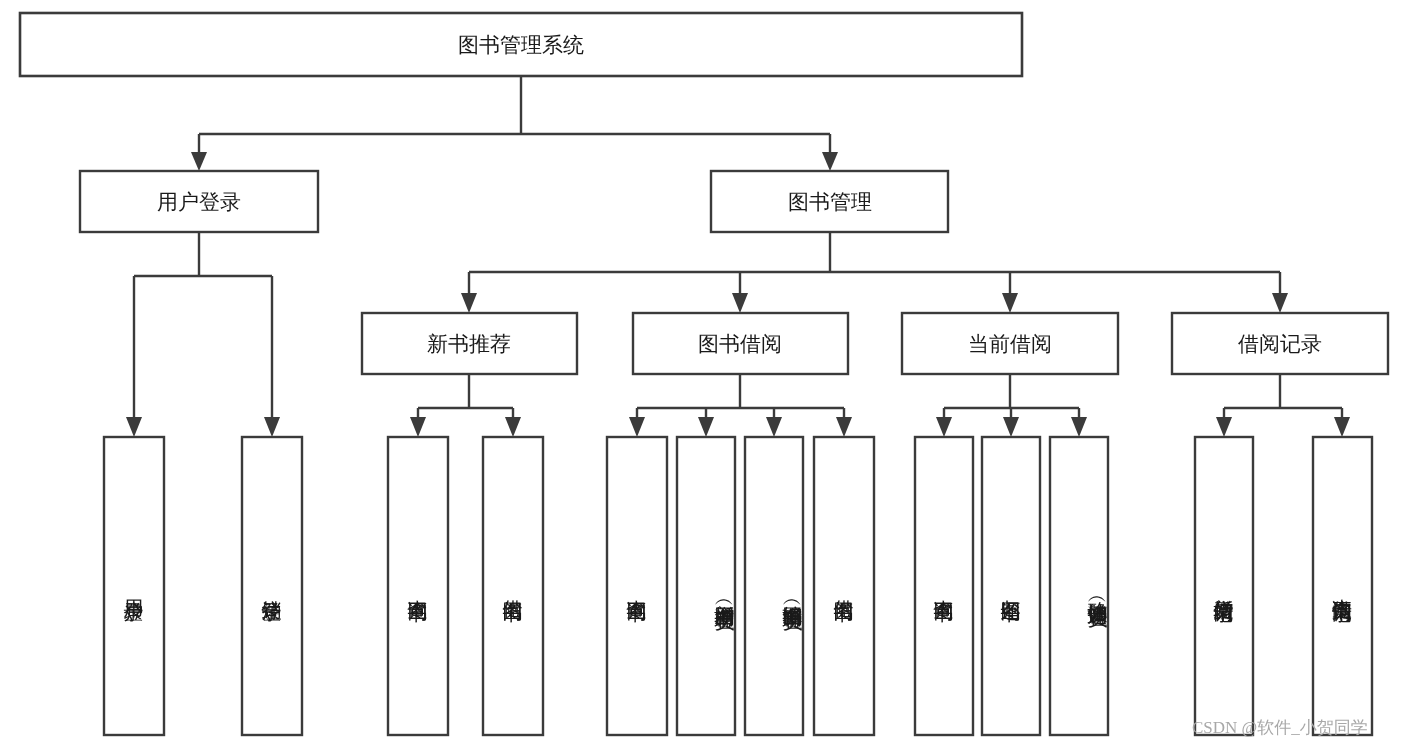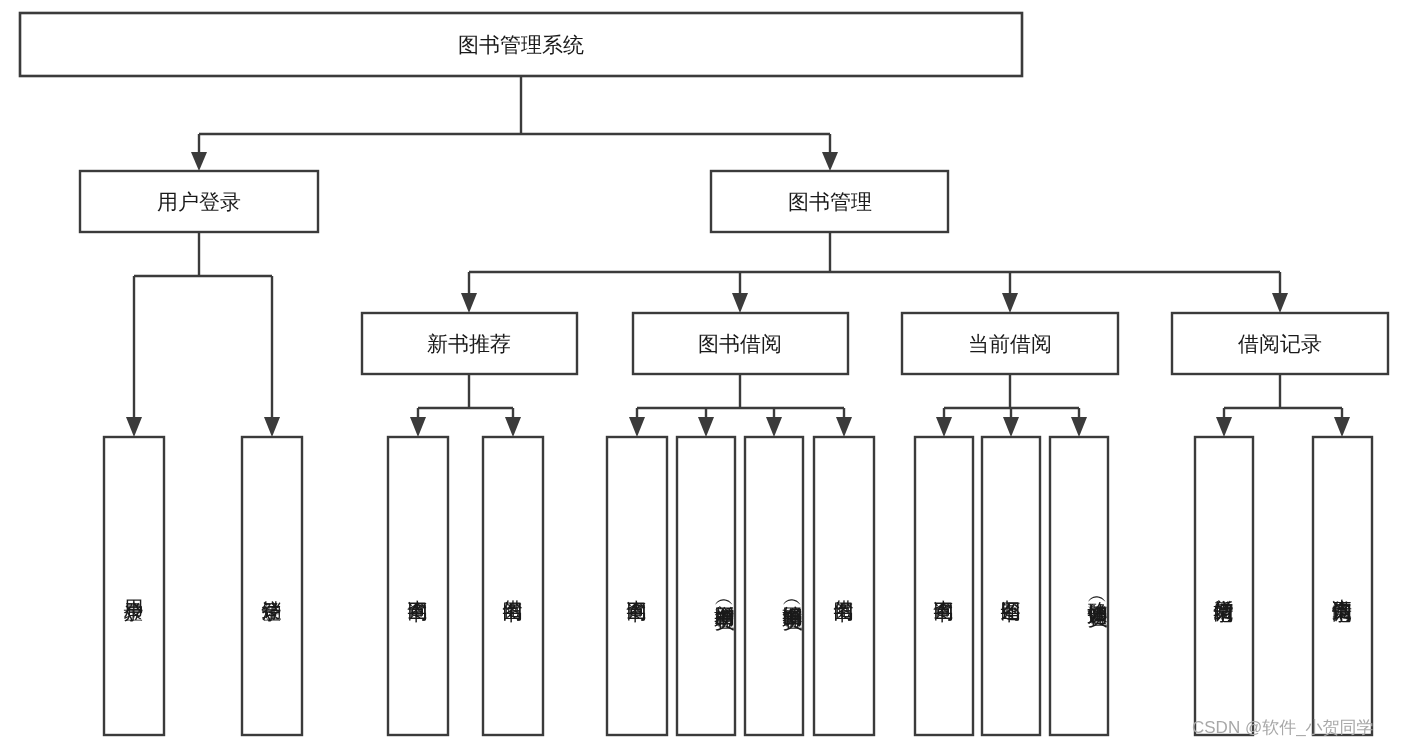--- a/index.html
+++ b/index.html
@@ -67,21 +67,21 @@
     align-items: center;
     justify-content: center;
     text-align: center;
     white-space: nowrap;
     box-sizing: border-box;
     pointer-events: none;
     user-select: none;
   }
   .watermark {
     position: absolute;
-    font-family: Liberation Sans, sans-serif;
+    font-family: Liberation Serif, serif;
     font-size: 17px;
     color: #a8a8a8;
     white-space: nowrap;
     user-select: none;
   }
 </style>
 </head>
 <body>
 
 <div id="diagram-root">

